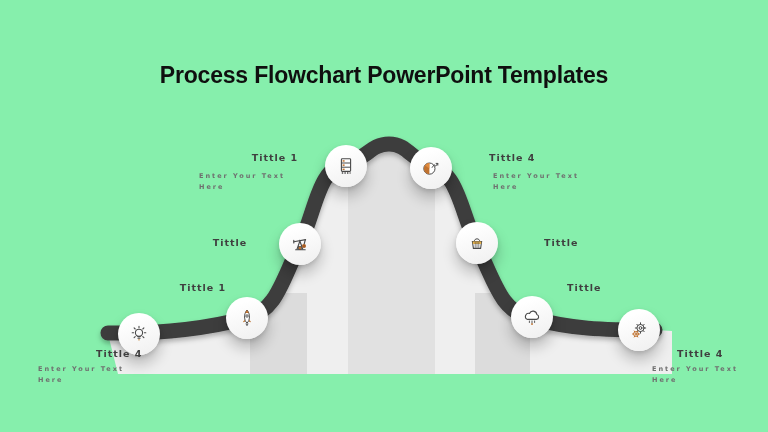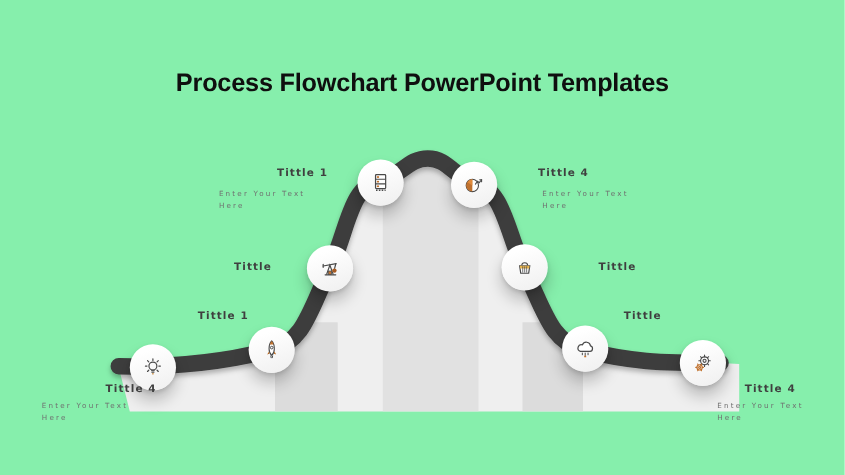--- a/index.html
+++ b/index.html
@@ -26,21 +26,21 @@
        color:#3f3f3f;white-space:nowrap;font-family:"DejaVu Sans",sans-serif;}
   .r{text-align:center;}
   .lbl-t1{left:230px;width:90px;top:152px}
   .lbl-t2{left:489px;top:152px}
   .lbl-pump{left:185px;width:90px;top:237px}
   .lbl-basket{left:544px;top:237px}
   .lbl-t3{left:158px;width:90px;top:282px}
   .lbl-cloud{left:567px;top:282px}
   .lbl-t4l{left:96px;top:348px}
   .lbl-t4r{left:677px;top:348px}
-  .ph{position:absolute;font-size:6.5px;font-weight:400;letter-spacing:2px;
+  .ph{position:absolute;font-size:6.5px;font-weight:700;letter-spacing:2px;
       line-height:11px;color:#6f6f6f;width:88px;font-family:"DejaVu Sans",sans-serif;}
   .ph-t1{left:199px;top:171px}
   .ph-t2{left:493px;top:171px}
   .ph-t4l{left:38px;top:364px}
   .ph-t4r{left:652px;top:364px}
 </style>
 </head>
 <body>
 
 <div class="slide">

